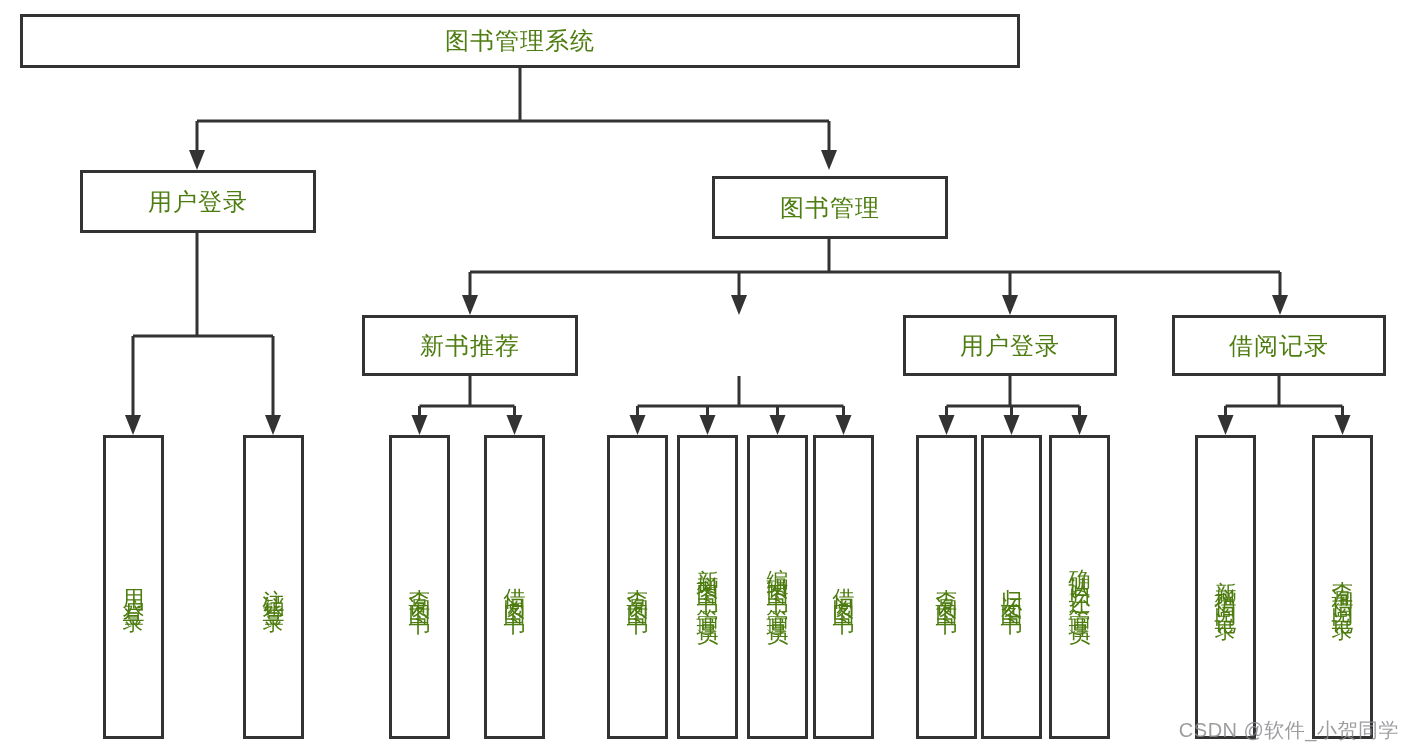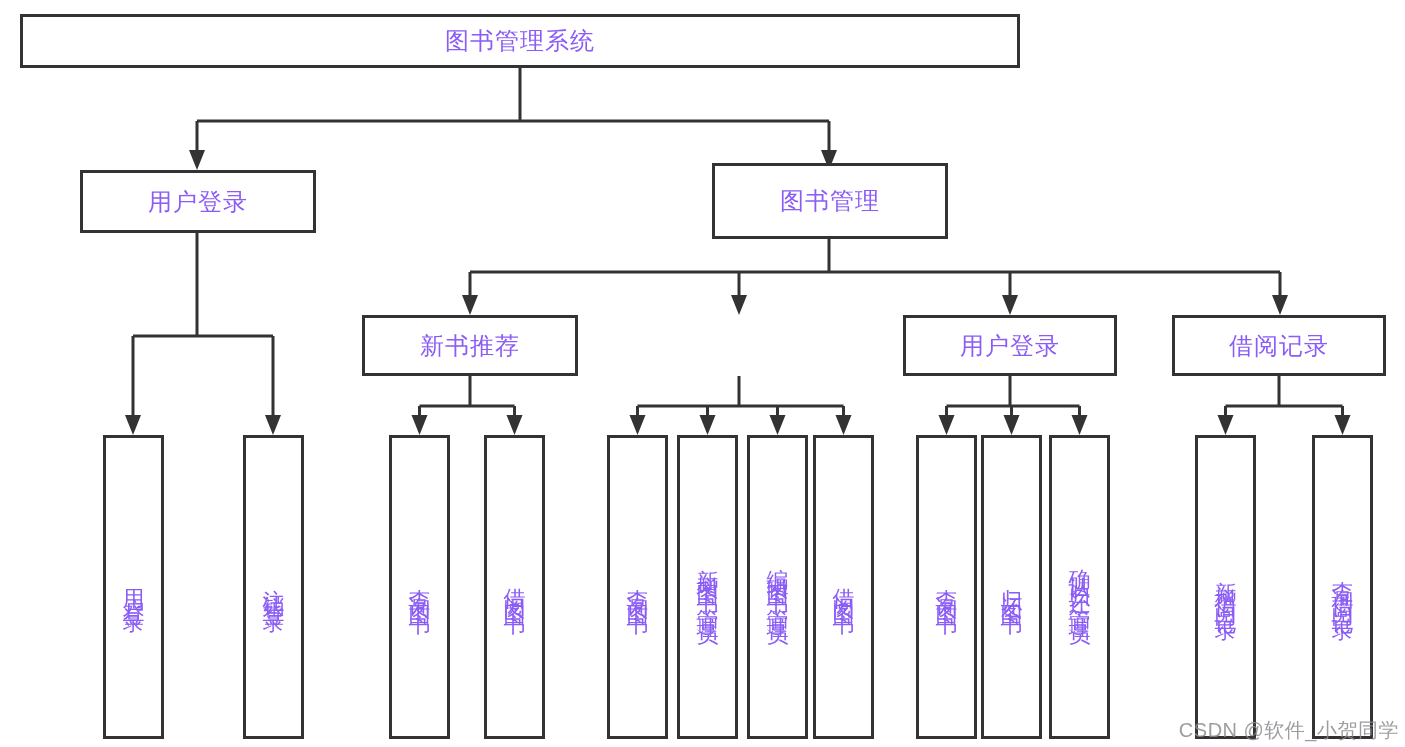--- a/index.html
+++ b/index.html
@@ -18,41 +18,41 @@
     z-index: 1;
   }
   .node {
     position: absolute;
     box-sizing: border-box;
     background: #ffffff;
     border: 3px solid #333333;
     display: flex;
     align-items: center;
     justify-content: center;
-    color: #8b5cf6;
+    color: #4d7c0f;
     z-index: 2;
   }
   .hnode {
     font-size: 24px;
     letter-spacing: 1px;
     white-space: nowrap;
   }
   .vnode {
     width: 61px;
     top: 435px;
     height: 304px;
     writing-mode: vertical-rl;
     text-orientation: mixed;
     font-size: 22px;
     letter-spacing: 8px;
     line-height: 1;
   }
   .root-box   { left: 20px;  top: 14px;  width: 1000px; height: 54px; }
   .branch-a   { left: 80px;  top: 170px; width: 236px;  height: 63px; }
-  .branch-b   { left: 712px; top: 163px; width: 236px;  height: 76px; text-align: right; }
+  .branch-b   { left: 712px; top: 176px; width: 236px;  height: 63px; text-align: right; }
   .grp        { top: 315px; height: 61px; }
   .grp-1      { left: 362px;  width: 216px; }
   .grp-2      { left: 632px;  width: 214px; }
   .grp-3      { left: 903px;  width: 214px; }
   .grp-4      { left: 1172px; width: 214px; }
   .leaf-1a { left: 103px; }  .leaf-1b { left: 243px; }
   .leaf-2a { left: 389px; }  .leaf-2b { left: 484px; }
   .leaf-3a { left: 607px; }  .leaf-3b { left: 677px; }
   .leaf-3c { left: 747px; }  .leaf-3d { left: 813px; }
   .leaf-4a { left: 916px; }  .leaf-4b { left: 981px; }  .leaf-4c { left: 1049px; }

